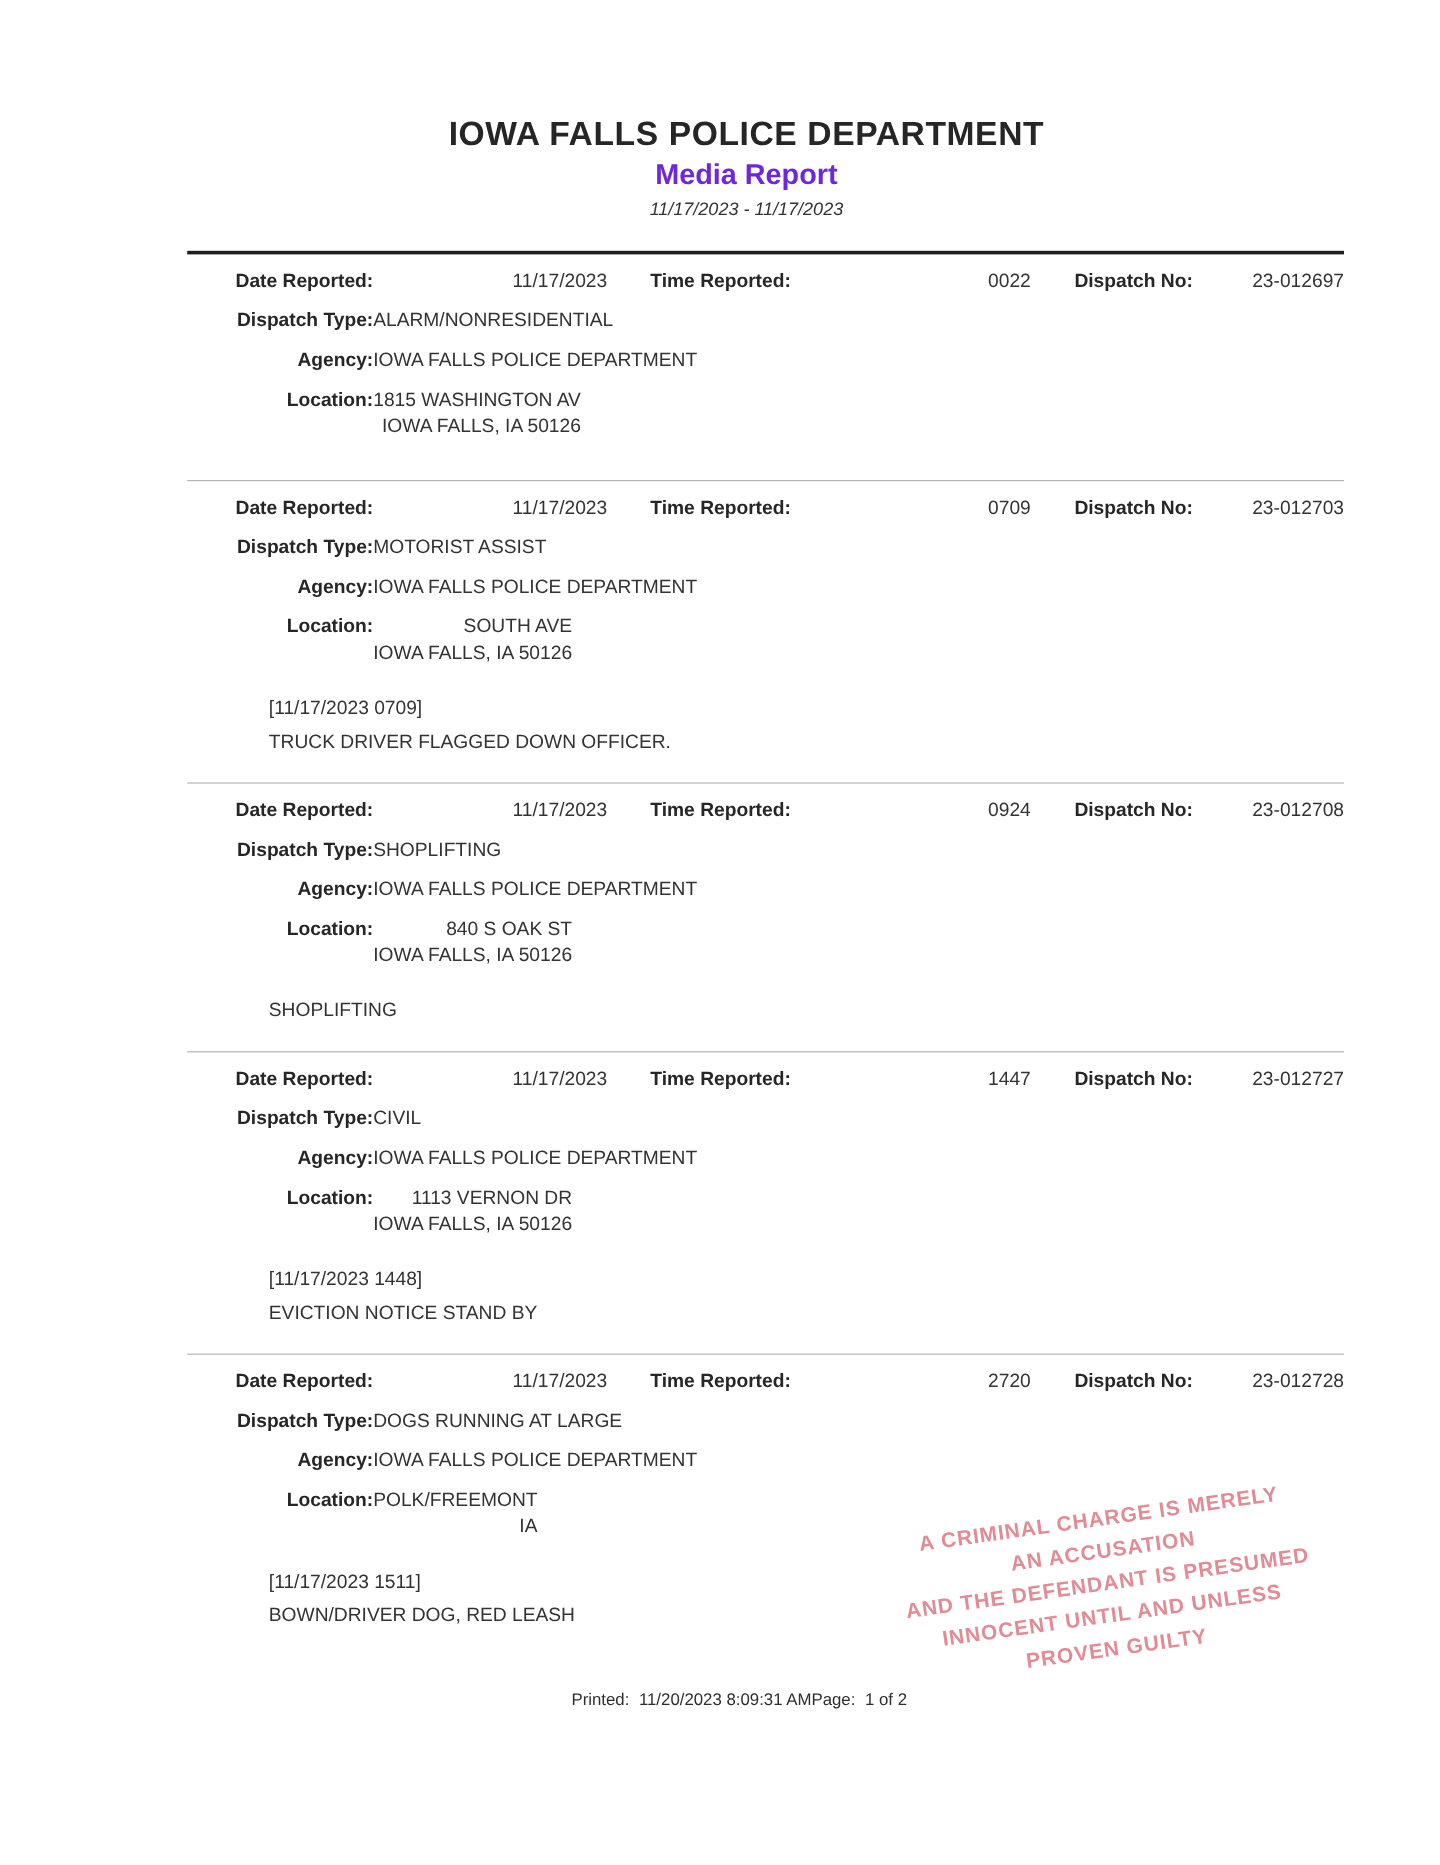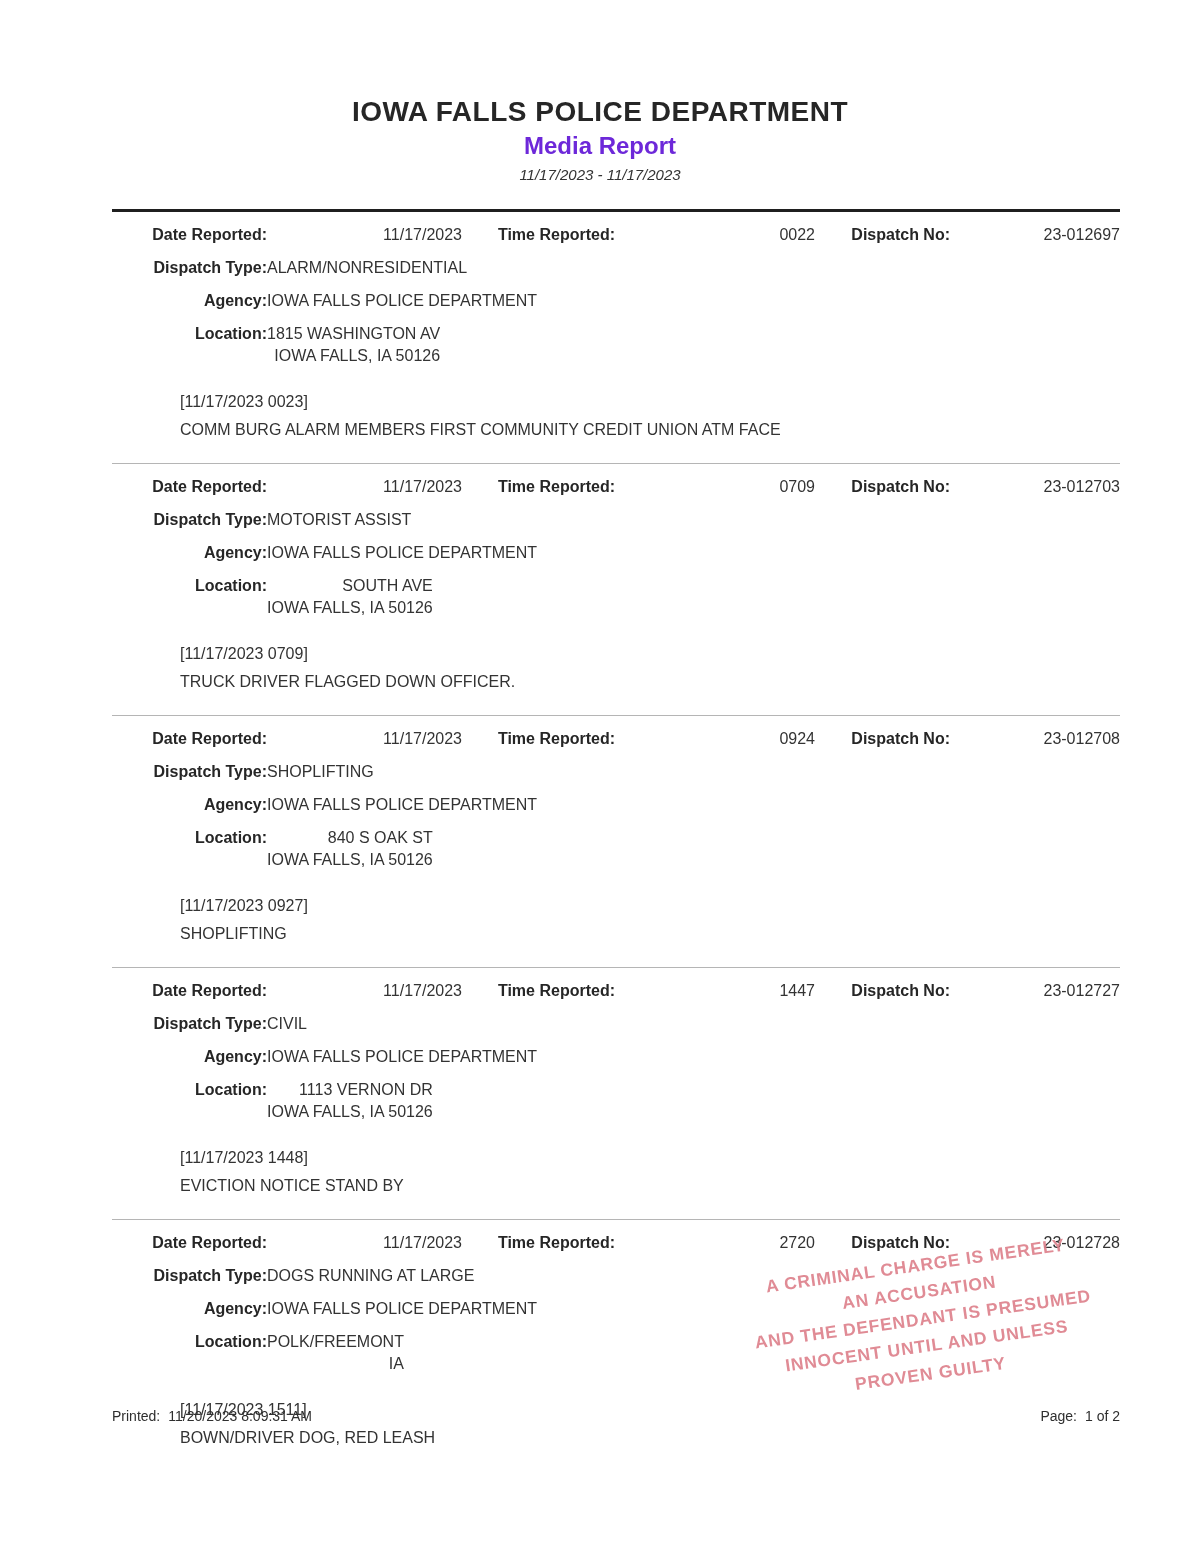--- a/index.html
+++ b/index.html
@@ -6,20 +6,21 @@
   html, body { margin: 0; padding: 0; background: #e8e8e8; }
   .page {
     position: relative;
     width: 1200px;
     height: 1554px;
     margin: 0 auto;
     background: #ffffff;
     font-family: "Liberation Sans", sans-serif;
     color: #2e2e2e;
     overflow: hidden;
+    padding-left: 44px;
   }
   .content {
     padding: 0 80px 0 112px;
   }
   .report-header {
     padding-top: 96px;
     text-align: center;
     margin-bottom: 26px;
   }
   .report-title {
@@ -82,21 +83,21 @@
     opacity: 0.9;
     pointer-events: none;
   }
   .stamp span { display: block; }
   .page-footer {
     position: absolute;
     left: 112px;
     right: 80px;
     top: 1408px;
     display: flex;
-    justify-content: space-between;
+    justify-content: center;
     font-size: 14px;
     color: #2e2e2e;
   }
   .footer-left .flabel, .footer-right .flabel { margin-right: 8px; }
 </style>
 </head>
 <body>
 
 <div class="page">
 
@@ -125,24 +126,20 @@
         <span class="lbl w-lbl1">Agency:</span>
         <span class="val">IOWA FALLS POLICE DEPARTMENT</span>
       </div>
       <div class="row">
         <span class="lbl w-lbl1">Location:</span>
         <span class="val loc-val">
           <span style="display:block">1815 WASHINGTON AV</span>
           <span style="display:block">IOWA FALLS, IA 50126</span>
         </span>
       </div>
-      <div class="narrative">
-        <div class="narrative-ts">[11/17/2023 0023]</div>
-        <div class="narrative-text">COMM BURG ALARM MEMBERS FIRST COMMUNITY CREDIT UNION ATM FACE</div>
-      </div>
     </div>
 
     <div class="incident">
       <div class="row">
         <span class="lbl w-lbl1">Date Reported:</span>
         <span class="val w-val1">11/17/2023</span>
         <span class="lbl w-lbl2">Time Reported:</span>
         <span class="val w-val2">0709</span>
         <span class="lbl w-lbl3">Dispatch No:</span>
         <span class="val w-val3">23-012703</span>
@@ -186,21 +183,20 @@
         <span class="val">IOWA FALLS POLICE DEPARTMENT</span>
       </div>
       <div class="row">
         <span class="lbl w-lbl1">Location:</span>
         <span class="val loc-val">
           <span style="display:block">840 S OAK ST</span>
           <span style="display:block">IOWA FALLS, IA 50126</span>
         </span>
       </div>
       <div class="narrative">
-        <div class="narrative-ts">[11/17/2023 0927]</div>
         <div class="narrative-text">SHOPLIFTING</div>
       </div>
     </div>
 
     <div class="incident">
       <div class="row">
         <span class="lbl w-lbl1">Date Reported:</span>
         <span class="val w-val1">11/17/2023</span>
         <span class="lbl w-lbl2">Time Reported:</span>
         <span class="val w-val2">1447</span>

